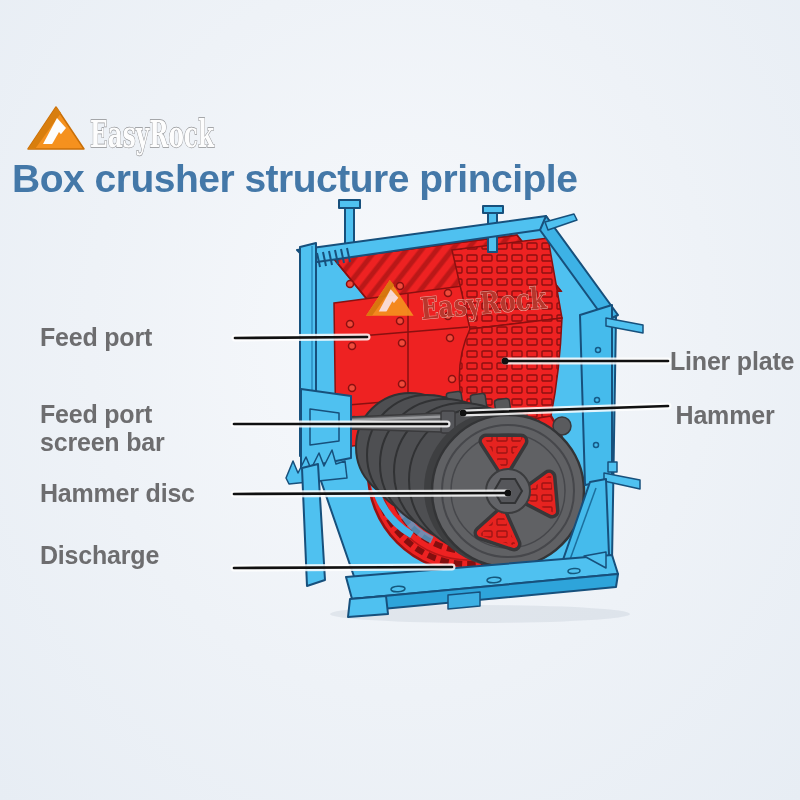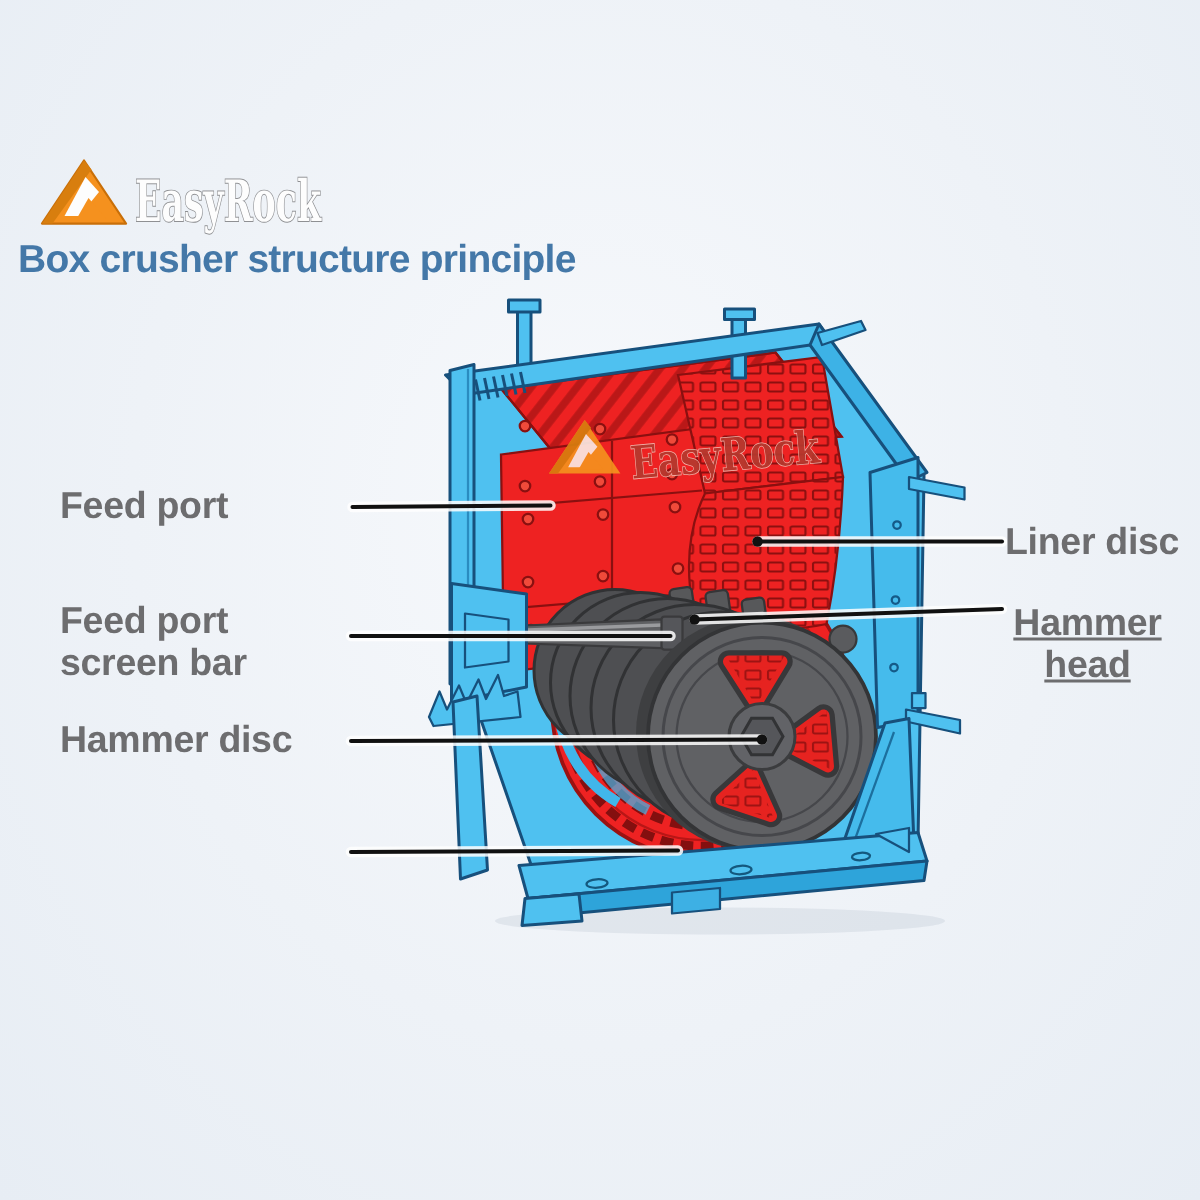--- a/index.html
+++ b/index.html
@@ -6,30 +6,30 @@
   body{
     width:800px;height:800px;overflow:hidden;
     font-family:"Liberation Sans",sans-serif;
     background:radial-gradient(ellipse at 50% 42%, #f7f9fc 0%, #eef2f7 55%, #e7edf4 100%);
     position:relative;
   }
   .stage{position:absolute;inset:0;width:800px;height:670px;padding-left:12px;}
   .logo-svg{position:absolute;left:22px;top:98px;width:210px;height:62px;}
   .page-title{
     position:absolute;left:12px;top:157px;margin:0;
-    font-size:26px;font-weight:bold;letter-spacing:-0.5px;
+    font-size:39px;font-weight:bold;letter-spacing:-0.5px;
     color:#4478a8;white-space:nowrap;
   }
   .machine-svg{position:absolute;left:0;top:0;width:800px;height:800px;}
   .lbl{
     position:absolute;color:#6d6d6f;font-weight:bold;font-size:25px;
     line-height:28px;letter-spacing:-0.2px;white-space:nowrap;
   }
   .lbl.r{text-align:left;}
-  .lbl.c{text-align:center;text-decoration:underline;}
+  .lbl.c{text-align:center;}
   #lbl-feed{left:40px;width:189px;top:323px;}
   #lbl-support{left:40px;width:193px;top:400px;}
   #lbl-rotor{left:40px;width:188px;top:479px;}
   #lbl-discharge{left:40px;width:193px;top:541px;}
   #lbl-liner{left:670px;top:347px;}
   #lbl-hammer{left:672px;width:106px;top:401px;}
 </style>
 </head>
 <body>
 
@@ -272,22 +272,22 @@
     <span>Feed port</span>
   </div>
   <div class="lbl r" id="lbl-support">
     <div>Feed port</div>
     <div>screen bar</div>
   </div>
   <div class="lbl r" id="lbl-rotor">
     <span>Hammer disc</span>
   </div>
   <div class="lbl r" id="lbl-discharge">
+    <div>Discharge</div>
   </div>
   <div class="lbl" id="lbl-liner">
-    <span>Liner disc</span>
+    <span>Liner plate</span>
   </div>
   <div class="lbl c" id="lbl-hammer">
     <div>Hammer</div>
-    <div>head</div>
   </div>
 
 </div>
 
 </body></html>

